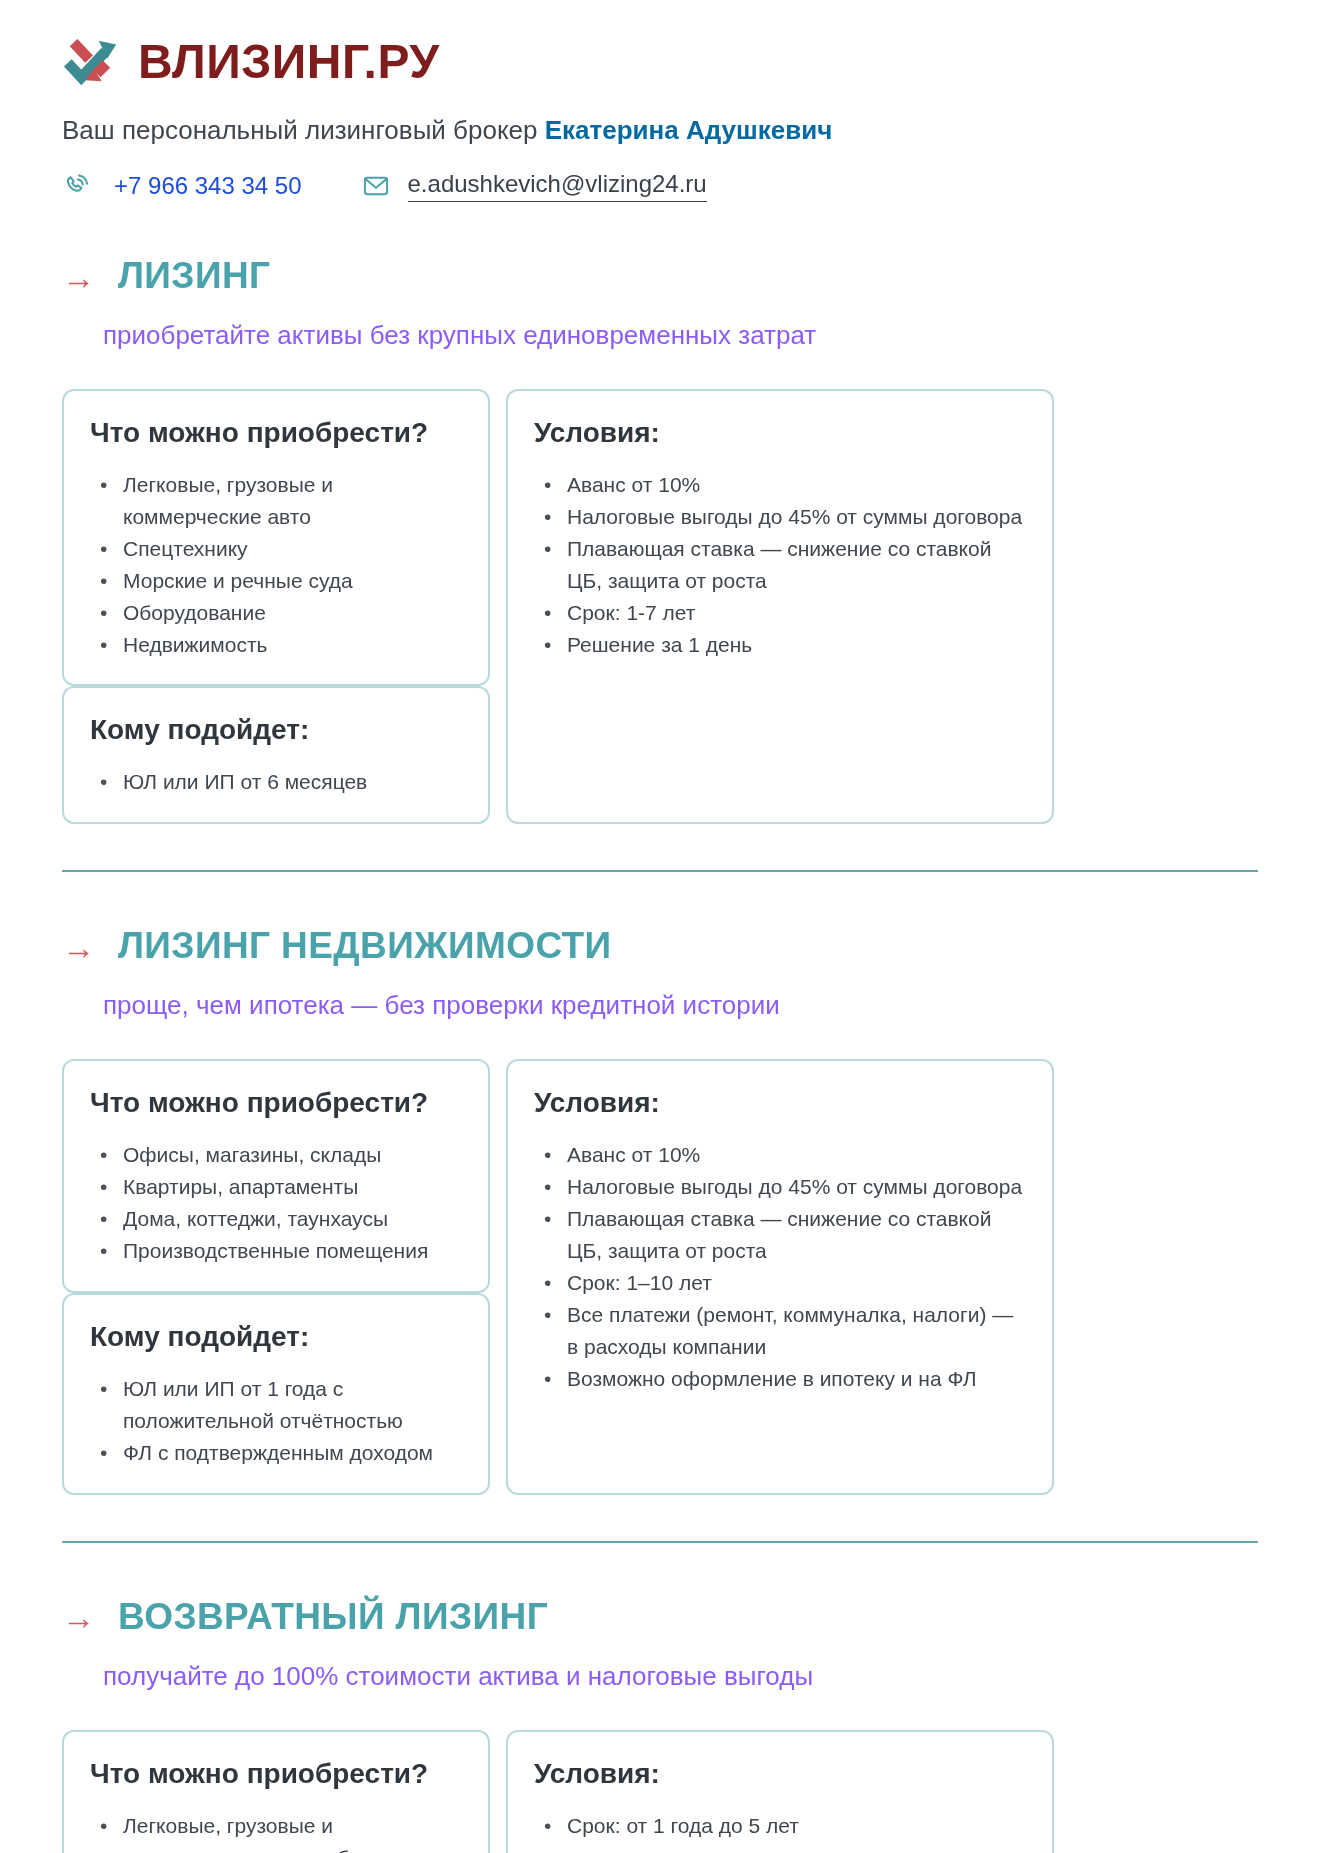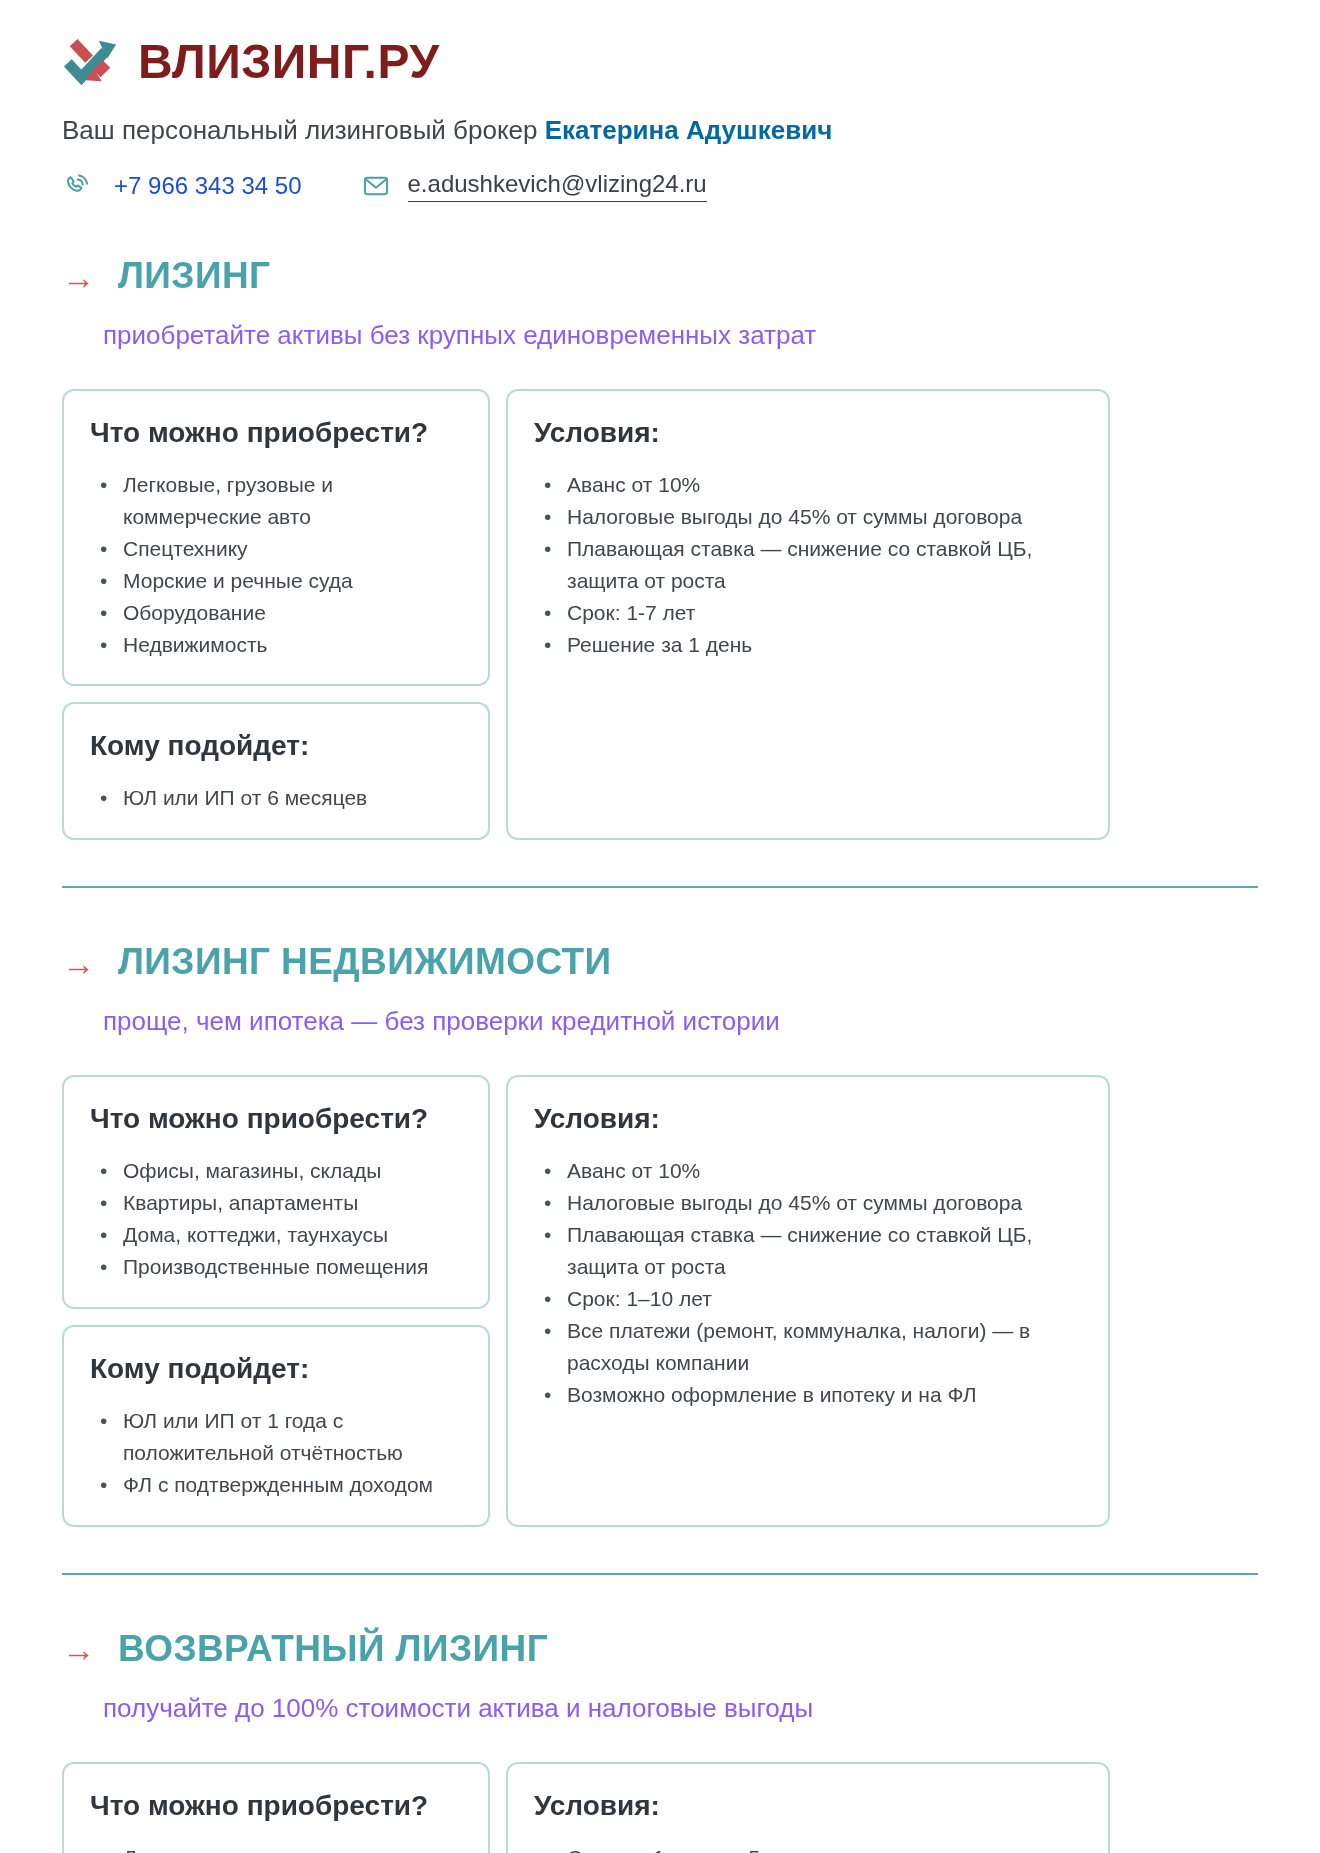--- a/index.html
+++ b/index.html
@@ -25,23 +25,23 @@
   .email-ic{margin-left:60px;}
   .email{margin-left:18px;color:#3a414a;text-decoration:none;border-bottom:1.5px solid #3a414a;padding-bottom:3px;}
 
   
   .section{margin-top:46px;}
   .section-head{display:flex;align-items:center;gap:16px;}
   .arrow{color:#d05a5a;font-size:33px;line-height:1;transform:translateY(1px);}
   .section-title{margin:7px;font-size:37px;font-weight:bold;color:#4aa2ab;letter-spacing:.4px;}
   .section-subtitle{margin:16px 0 0 41px;font-size:26px;color:#8b5cf6;}
   .cards{display:flex;gap:16px;margin-top:38px;align-items:stretch;}
-  .col{display:flex;flex-direction:column;gap:16px;box-sizing:border-box;}
+  .col{display:flex;flex-direction:column;box-sizing:border-box;}
   .col-left{width:428px;flex:none;}
-  .col-right{width:604px;flex:none;}
+  .col-right{width:548px;flex:none;}
   .col > .card:only-child{flex:1;}
   .card{border:2px solid #b9d9dc;border-radius:12px;background:#fff;
         padding:26px 26px 24px;box-sizing:border-box;}
   .card-title{margin:0;font-size:28px;font-weight:bold;color:#2f363d;}
   .card-list{margin:20px 0 0;padding:0 0 0 10px;list-style:none;}
   .card-list li{position:relative;padding-left:23px;font-size:21px;color:#40474f;line-height:1.52;}
   .card-list li::before{content:"\2022";position:absolute;left:0;top:0;color:#4a5158;}
   .divider{border:none;border-top:2px solid #5fa8ae;margin:46px 0 0;}
 </style>
 </head>

